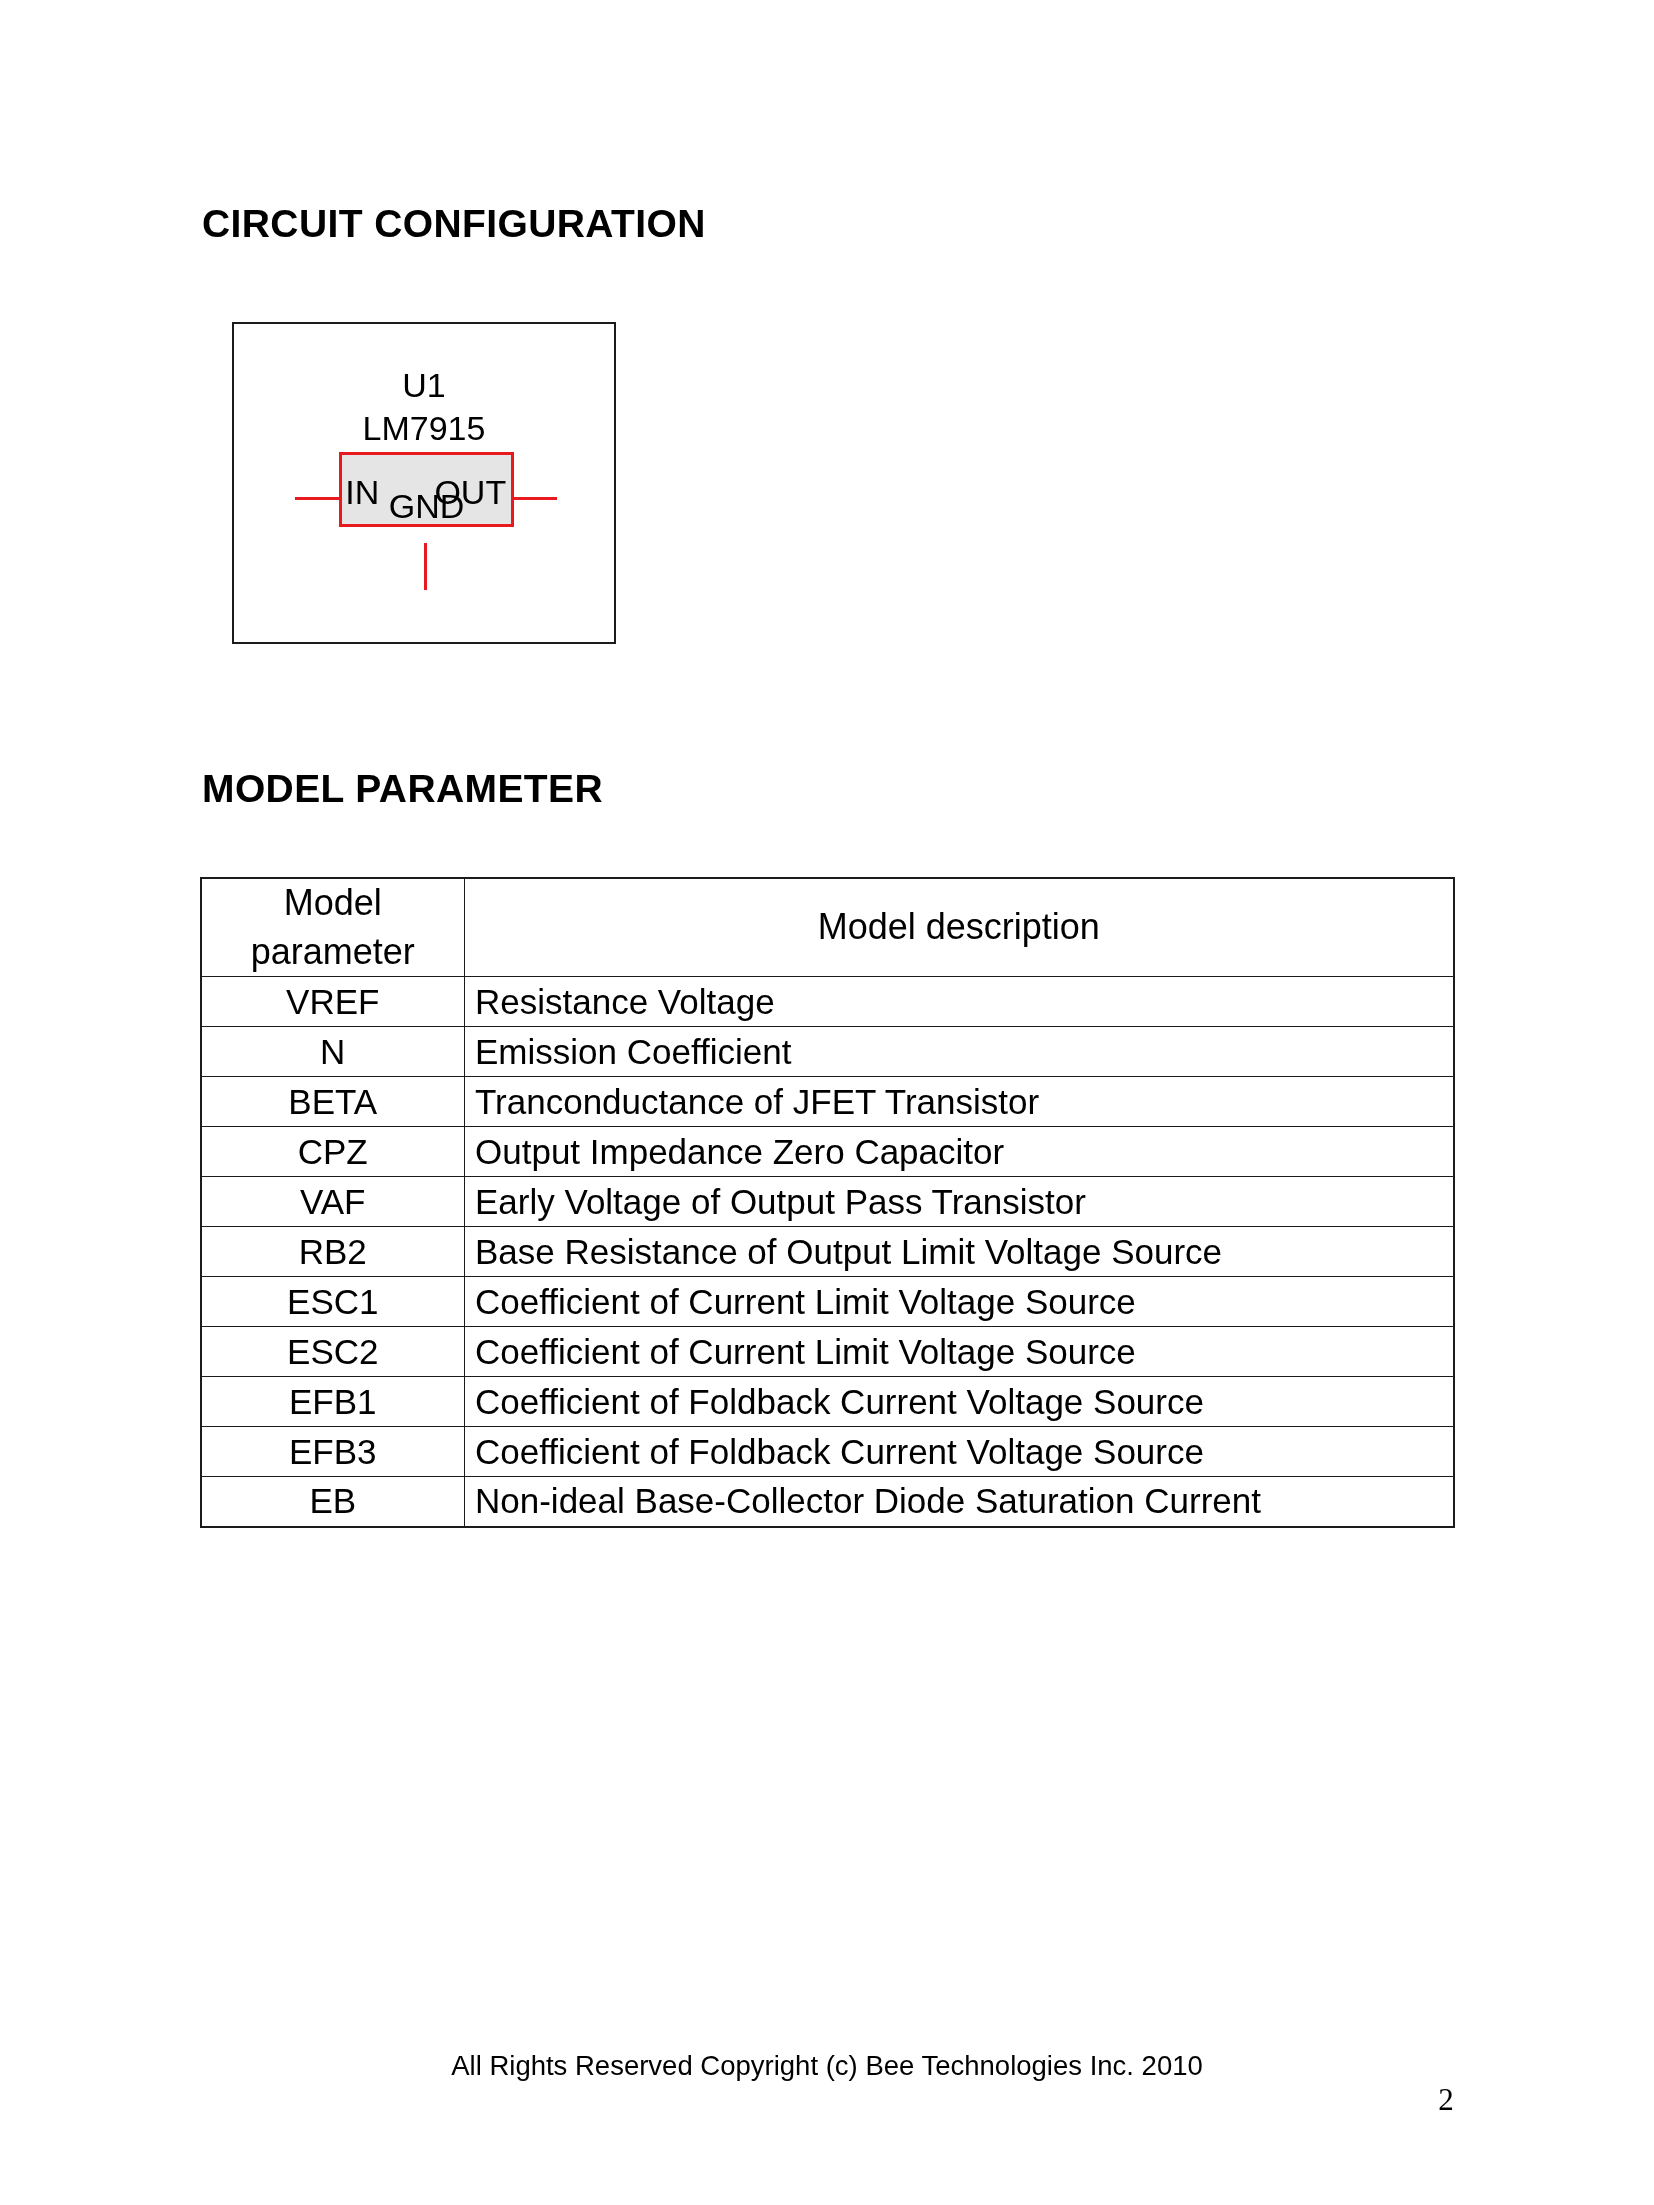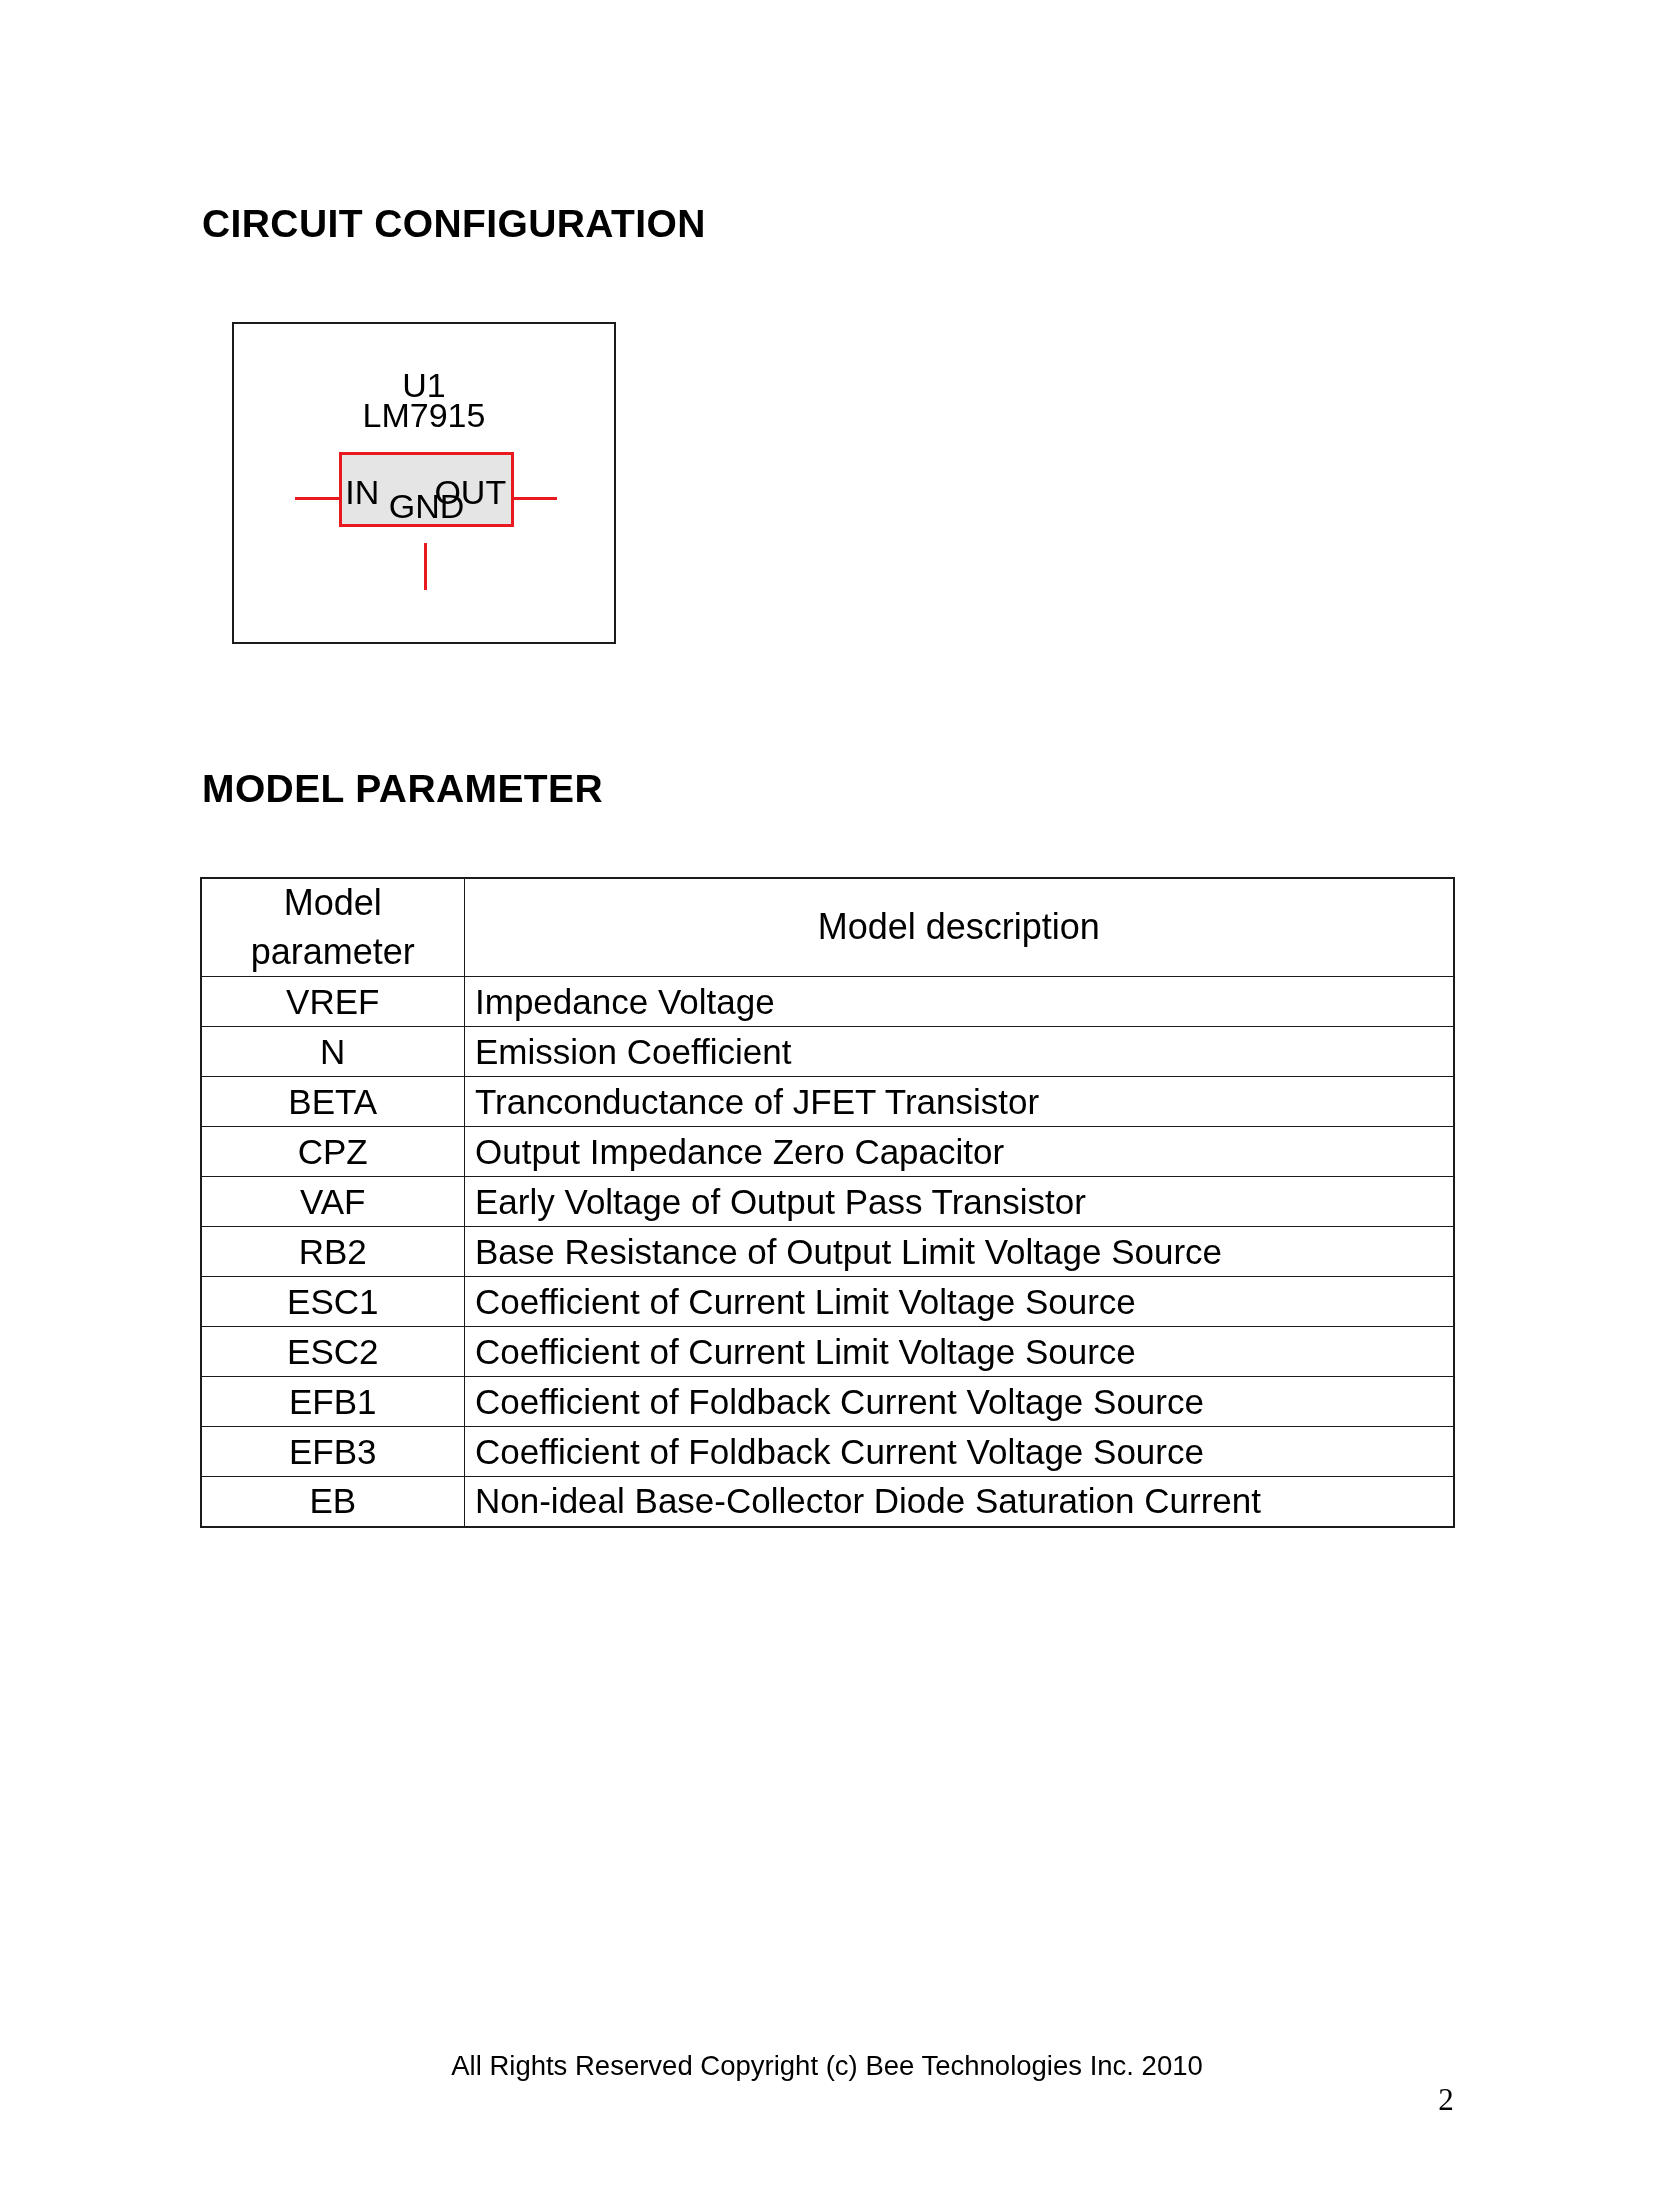--- a/index.html
+++ b/index.html
@@ -35,21 +35,21 @@
   }
   .refdes, .partnum {
     position: absolute;
     left: 0; width: 100%;
     text-align: center;
     font-size: 34px;
     line-height: 1;
     white-space: nowrap;
   }
   .refdes  { top: 44px; }
-  .partnum { top: 74px; }
+  .partnum { top: 87px; }
 
   .device-box {
     position: absolute;
     left: 105px; top: 128px;
     width: 175px; height: 75px;
     border: 3.2px solid var(--accent-red, #e8191f);
     background: #e5e5e5;
   }
   .pin-label {
     position: absolute;
@@ -144,21 +144,21 @@
     <thead>
       <tr>
         <th class="col-param">Model
 parameter</th>
         <th>Model description</th>
       </tr>
     </thead>
     <tbody>
       <tr>
         <td class="cell-param">VREF</td>
-        <td class="cell-desc">Impedance Voltage</td>
+        <td class="cell-desc">Resistance Voltage</td>
       </tr>
       <tr>
         <td class="cell-param">N</td>
         <td class="cell-desc">Emission Coefficient</td>
       </tr>
       <tr>
         <td class="cell-param">BETA</td>
         <td class="cell-desc">Tranconductance of JFET Transistor</td>
       </tr>
       <tr>

